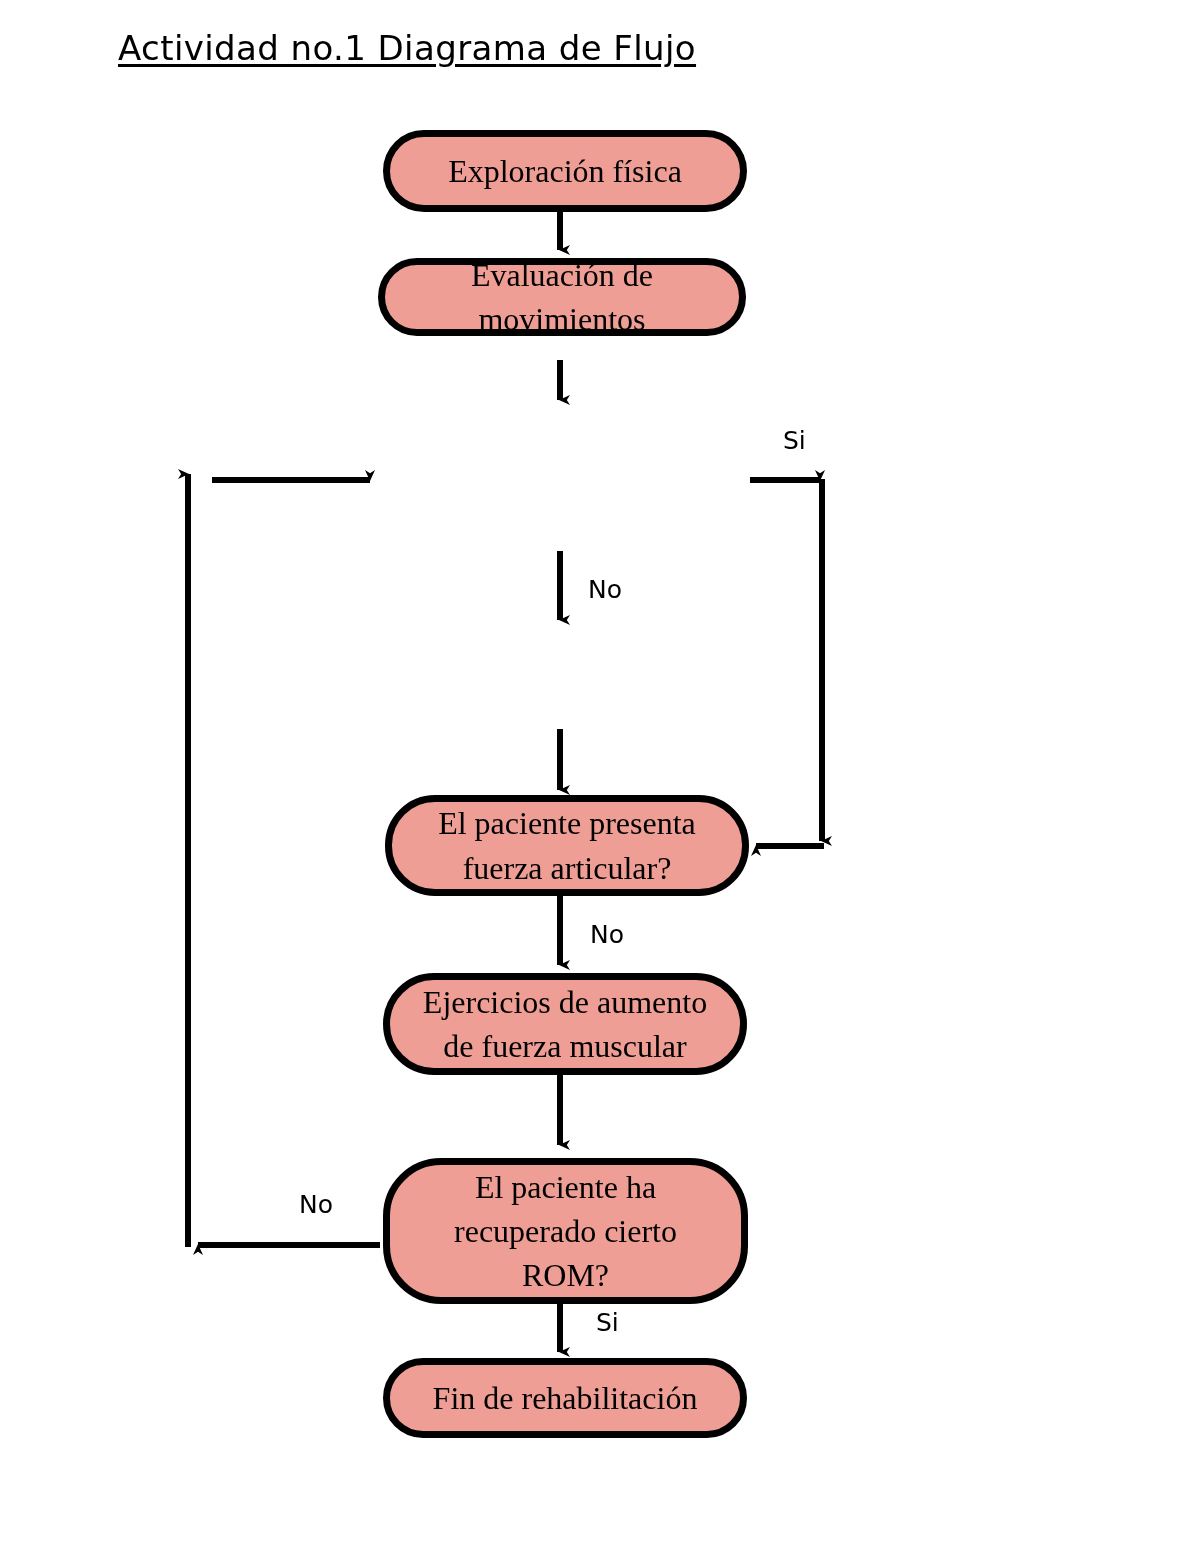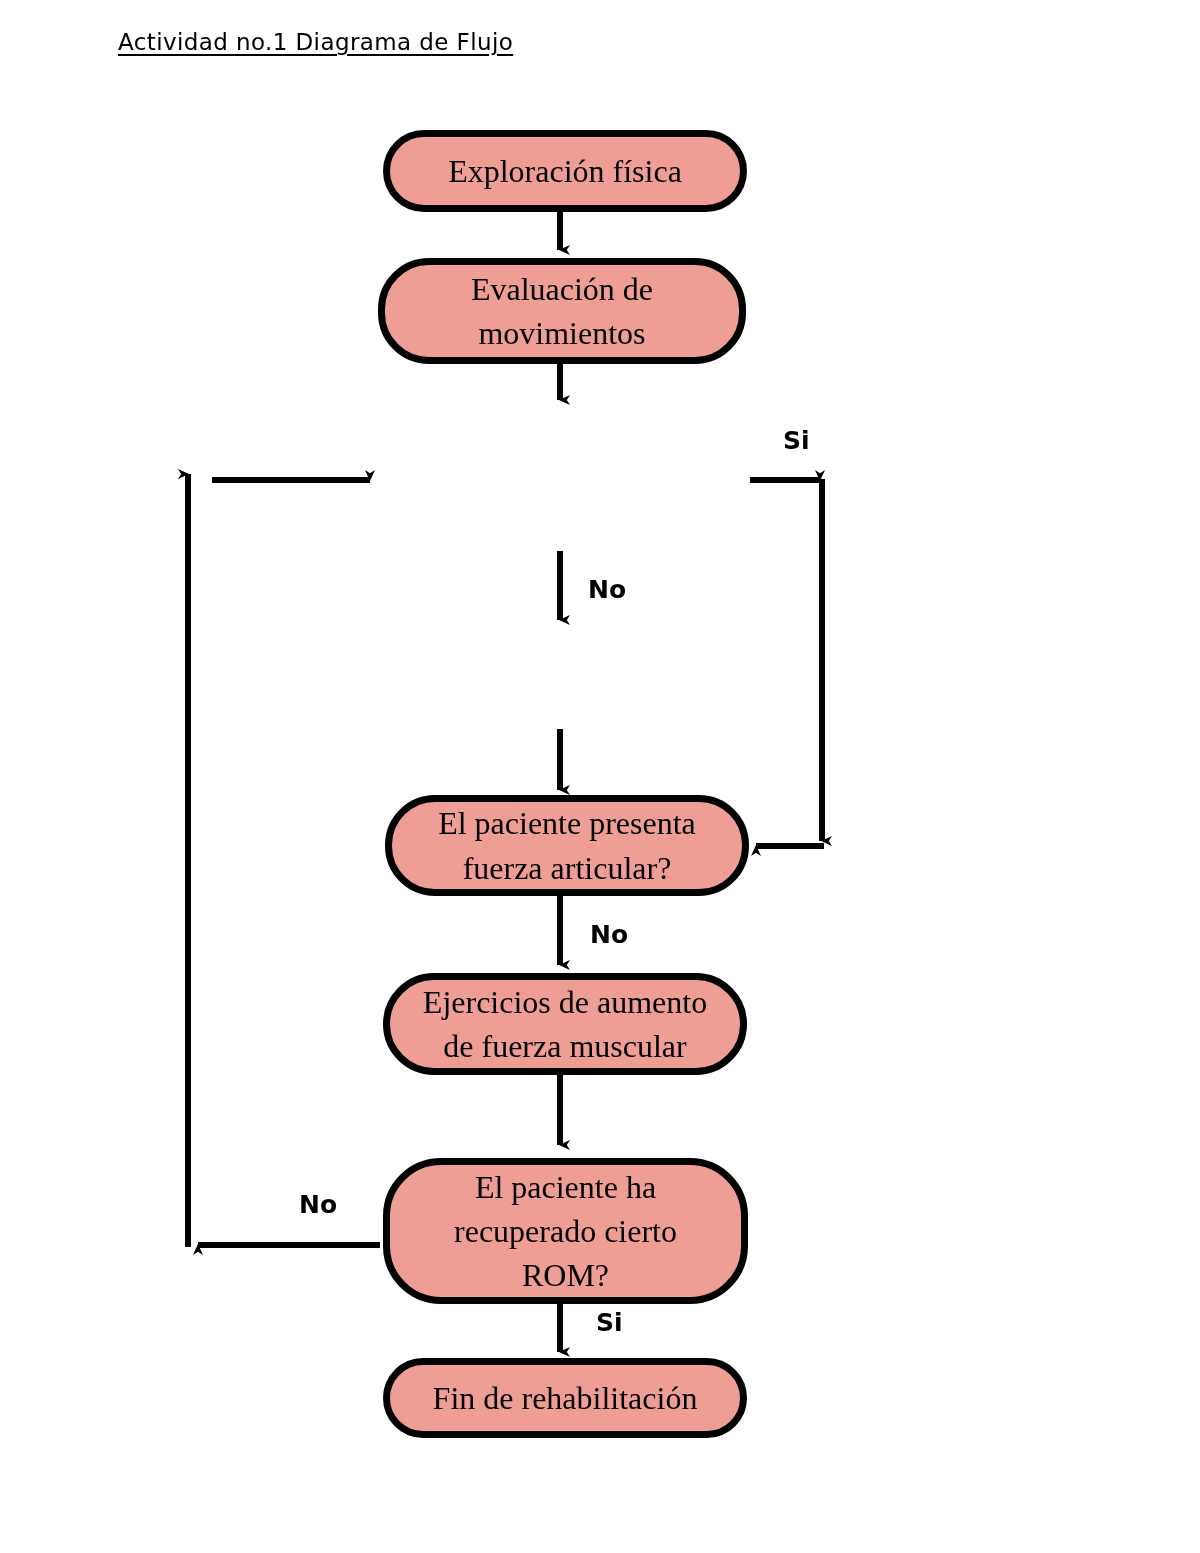--- a/index.html
+++ b/index.html
@@ -21,21 +21,21 @@
     width: 1200px;
     height: 1553px;
   }
 
   
   #doc-title {
     position: absolute;
     left: 118px;
     top: 30px;
     font-family: "DejaVu Sans", sans-serif;
-    font-size: 23px;
+    font-size: 34px;
     letter-spacing: 0.4px;
     color: #000000;
     text-decoration: underline;
     text-underline-offset: 4px;
     white-space: nowrap;
     line-height: 1.1;
   }
 
   
   #wires {
@@ -66,21 +66,21 @@
   .node .label {
     display: block;
     width: 108%;
     white-space: pre-line;
   }
 
   
   .branch-label {
     position: absolute;
     font-family: "DejaVu Sans", sans-serif;
-    font-weight: bold;
+    font-weight: normal;
     font-size: 25px;
     color: #000000;
     white-space: nowrap;
     line-height: 1;
   }
 </style>
 </head>
 <body>
 
 <div id="canvas">
@@ -138,21 +138,21 @@
       <path d="M188,540 L188,474" marker-end="url(#ah-up)"></path>
       <path d="M212,480 L370,480" marker-end="url(#ah-right)"></path>
 
     </g>
   </svg>
 
   <div class="node" style="left:383px; top:130px; width:364px; height:82px; border-radius:41px;">
     <span class="label">Exploración física</span>
   </div>
 
-  <div class="node" style="left:378px; top:258px; width:368px; height:106px; border-radius:51px;">
+  <div class="node" style="left:378px; top:258px; width:368px; height:78px; border-radius:51px;">
     <span class="label">Evaluación de
 movimientos</span>
   </div>
 
 
 
   <div class="node" style="left:385px; top:795px; width:364px; height:101px; border-radius:50px;">
     <span class="label">El paciente presenta
 fuerza articular?</span>
   </div>

